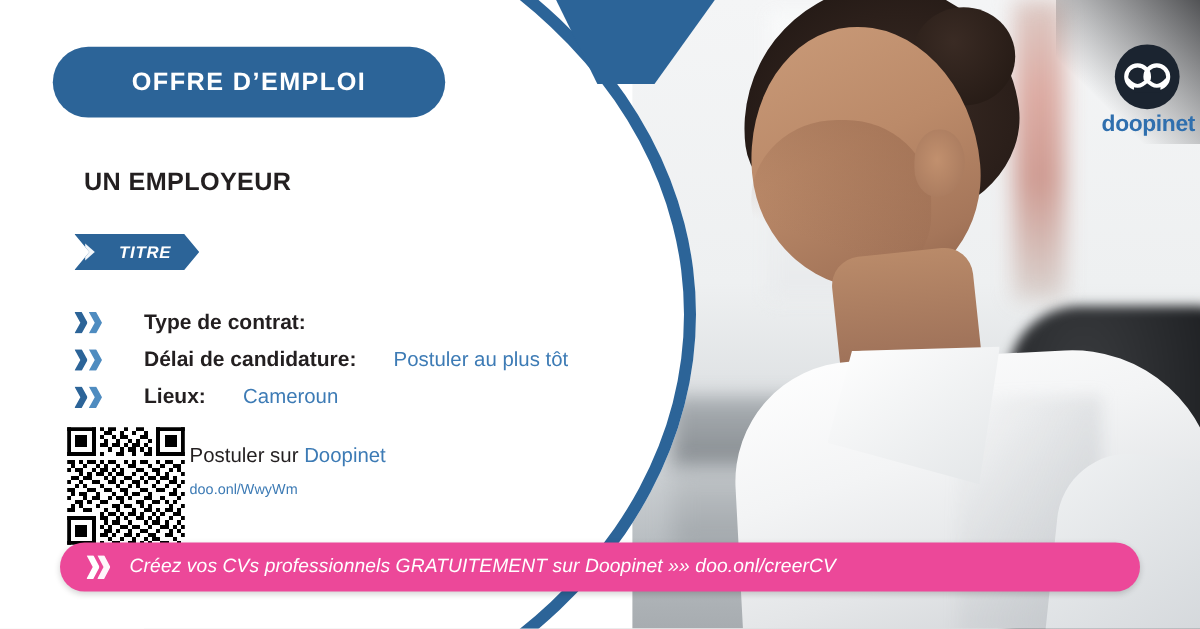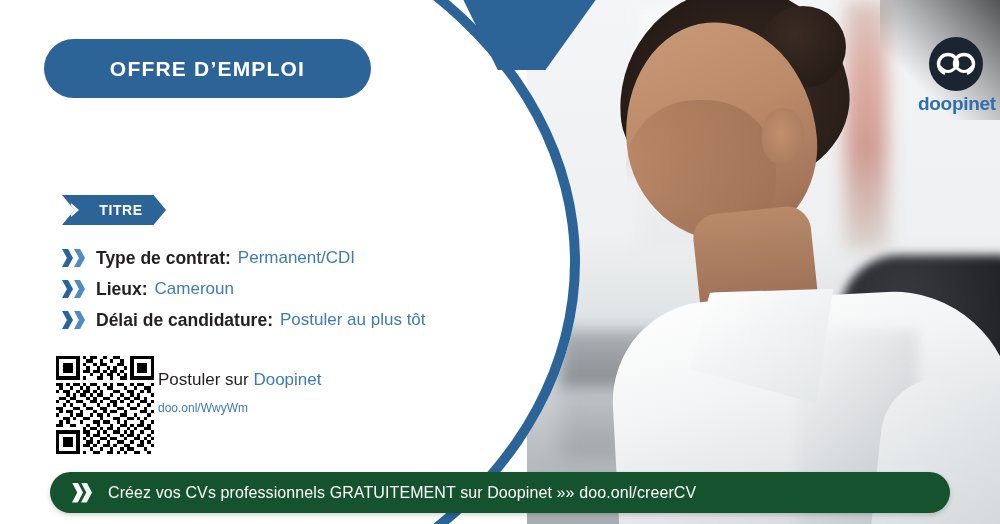--- a/index.html
+++ b/index.html
@@ -164,21 +164,21 @@
   
   .employer{
     position:absolute;left:70px;top:140px;
     font-size:21px;font-weight:bold;color:#231f20;
     letter-spacing:.3px;
   }
 
   
   .titre-row{
     position:absolute;left:62px;top:195px;
-    display:flex;align-items:center;
+    display:flex;align-items:center;font-style:italic;
   }
   .titre-ribbon{
     position:relative;width:104px;height:30px;
     background:#2c6498;
     clip-path:polygon(0 0,88% 0,100% 50%,88% 100%,0 100%,12% 50%);
     display:flex;align-items:center;justify-content:center;
   }
   .titre-ribbon .rib-chev{
     position:absolute;left:9px;top:50%;transform:translateY(-50%);
     width:0;height:0;
@@ -191,21 +191,21 @@
     color:#ffffff;font-size:14px;font-weight:bold;letter-spacing:.6px;
     margin-left:14px;
   }
   .titre-value{
     margin-left:18px;
     font-size:18px;color:#231f20;
   }
 
   
   .details{position:absolute;left:62px;top:248px;}
-  .drow{display:flex;align-items:flex-start;height:31px;}
+  .drow{display:flex;align-items:flex-end;height:31px;gap:24px;}
   .chev{
     position:relative;width:30px;height:20px;flex:none;margin-right:4px;
   }
   .chev::before,.chev::after{
     content:"";position:absolute;top:1px;
     width:11px;height:18px;
   }
   .chev::before{
     left:0;
     background:#2c6498;
@@ -226,26 +226,27 @@
     background:#ffffff;
     display:block;
   }
   .qr-text{margin-left:4px;padding-top:14px;}
   .qr-line1{font-size:17px;color:#231f20;}
   .qr-line1 .brand{color:#3d7bb5;}
   .qr-line2{font-size:12px;color:#3d7bb5;margin-top:11px;}
 
   
   .banner{
-    position:absolute;left:50px;top:472px;
+    position:absolute;left:50px;top:452px;
     width:900px;height:41px;
-    background:#14532d;
+    background:#ec4899;
     border-radius:21px;
     display:flex;align-items:center;
     box-shadow:0 2px 5px rgba(0,0,0,.18);
+    font-style:italic;
   }
   .banner-chev{
     position:relative;width:26px;height:20px;margin-left:22px;flex:none;
   }
   .banner-chev::before,.banner-chev::after{
     content:"";position:absolute;top:0;width:11px;height:20px;background:#ffffff;
     clip-path:polygon(0 0,52% 0,100% 50%,52% 100%,0 100%,48% 50%);
   }
   .banner-chev::before{left:0;}
   .banner-chev::after{left:9px;opacity:.95;}
@@ -294,43 +295,43 @@
     <div class="panel-mask"></div>
     <div class="panel-left-fill"></div>
   </div>
   <div class="panel-arc"></div>
   <div class="panel-arc-top"></div>
 
   <div class="pill">
     <span class="pill-label">OFFRE D’EMPLOI</span>
   </div>
 
+  <div class="employer">UN EMPLOYEUR</div>
 
   <div class="titre-row">
     <div class="titre-ribbon">
       <span class="rib-chev"></span>
       <span class="titre-label">TITRE</span>
     </div>
   </div>
 
   <div class="details">
     <div class="drow">
       <span class="chev"></span>
       <span class="dlabel">Type de contrat:</span>
-      <span class="dvalue">Permanent/CDI</span>
+    </div>
+    <div class="drow">
+      <span class="chev"></span>
+      <span class="dlabel">Délai de candidature:</span>
+      <span class="dvalue">Postuler au plus tôt</span>
     </div>
     <div class="drow">
       <span class="chev"></span>
       <span class="dlabel">Lieux:</span>
       <span class="dvalue">Cameroun</span>
-    </div>
-    <div class="drow">
-      <span class="chev"></span>
-      <span class="dlabel">Délai de candidature:</span>
-      <span class="dvalue">Postuler au plus tôt</span>
     </div>
   </div>
 
   <div class="qr-wrap">
     <svg class="qr" viewBox="0 0 29 29" shape-rendering="crispEdges">
       <rect width="29" height="29" fill="#ffffff"></rect>
       <g fill="#000000">
         <rect x="0" y="0" width="7" height="1"></rect>
           <rect x="0" y="6" width="7" height="1"></rect>
         <rect x="0" y="0" width="1" height="7"></rect>

